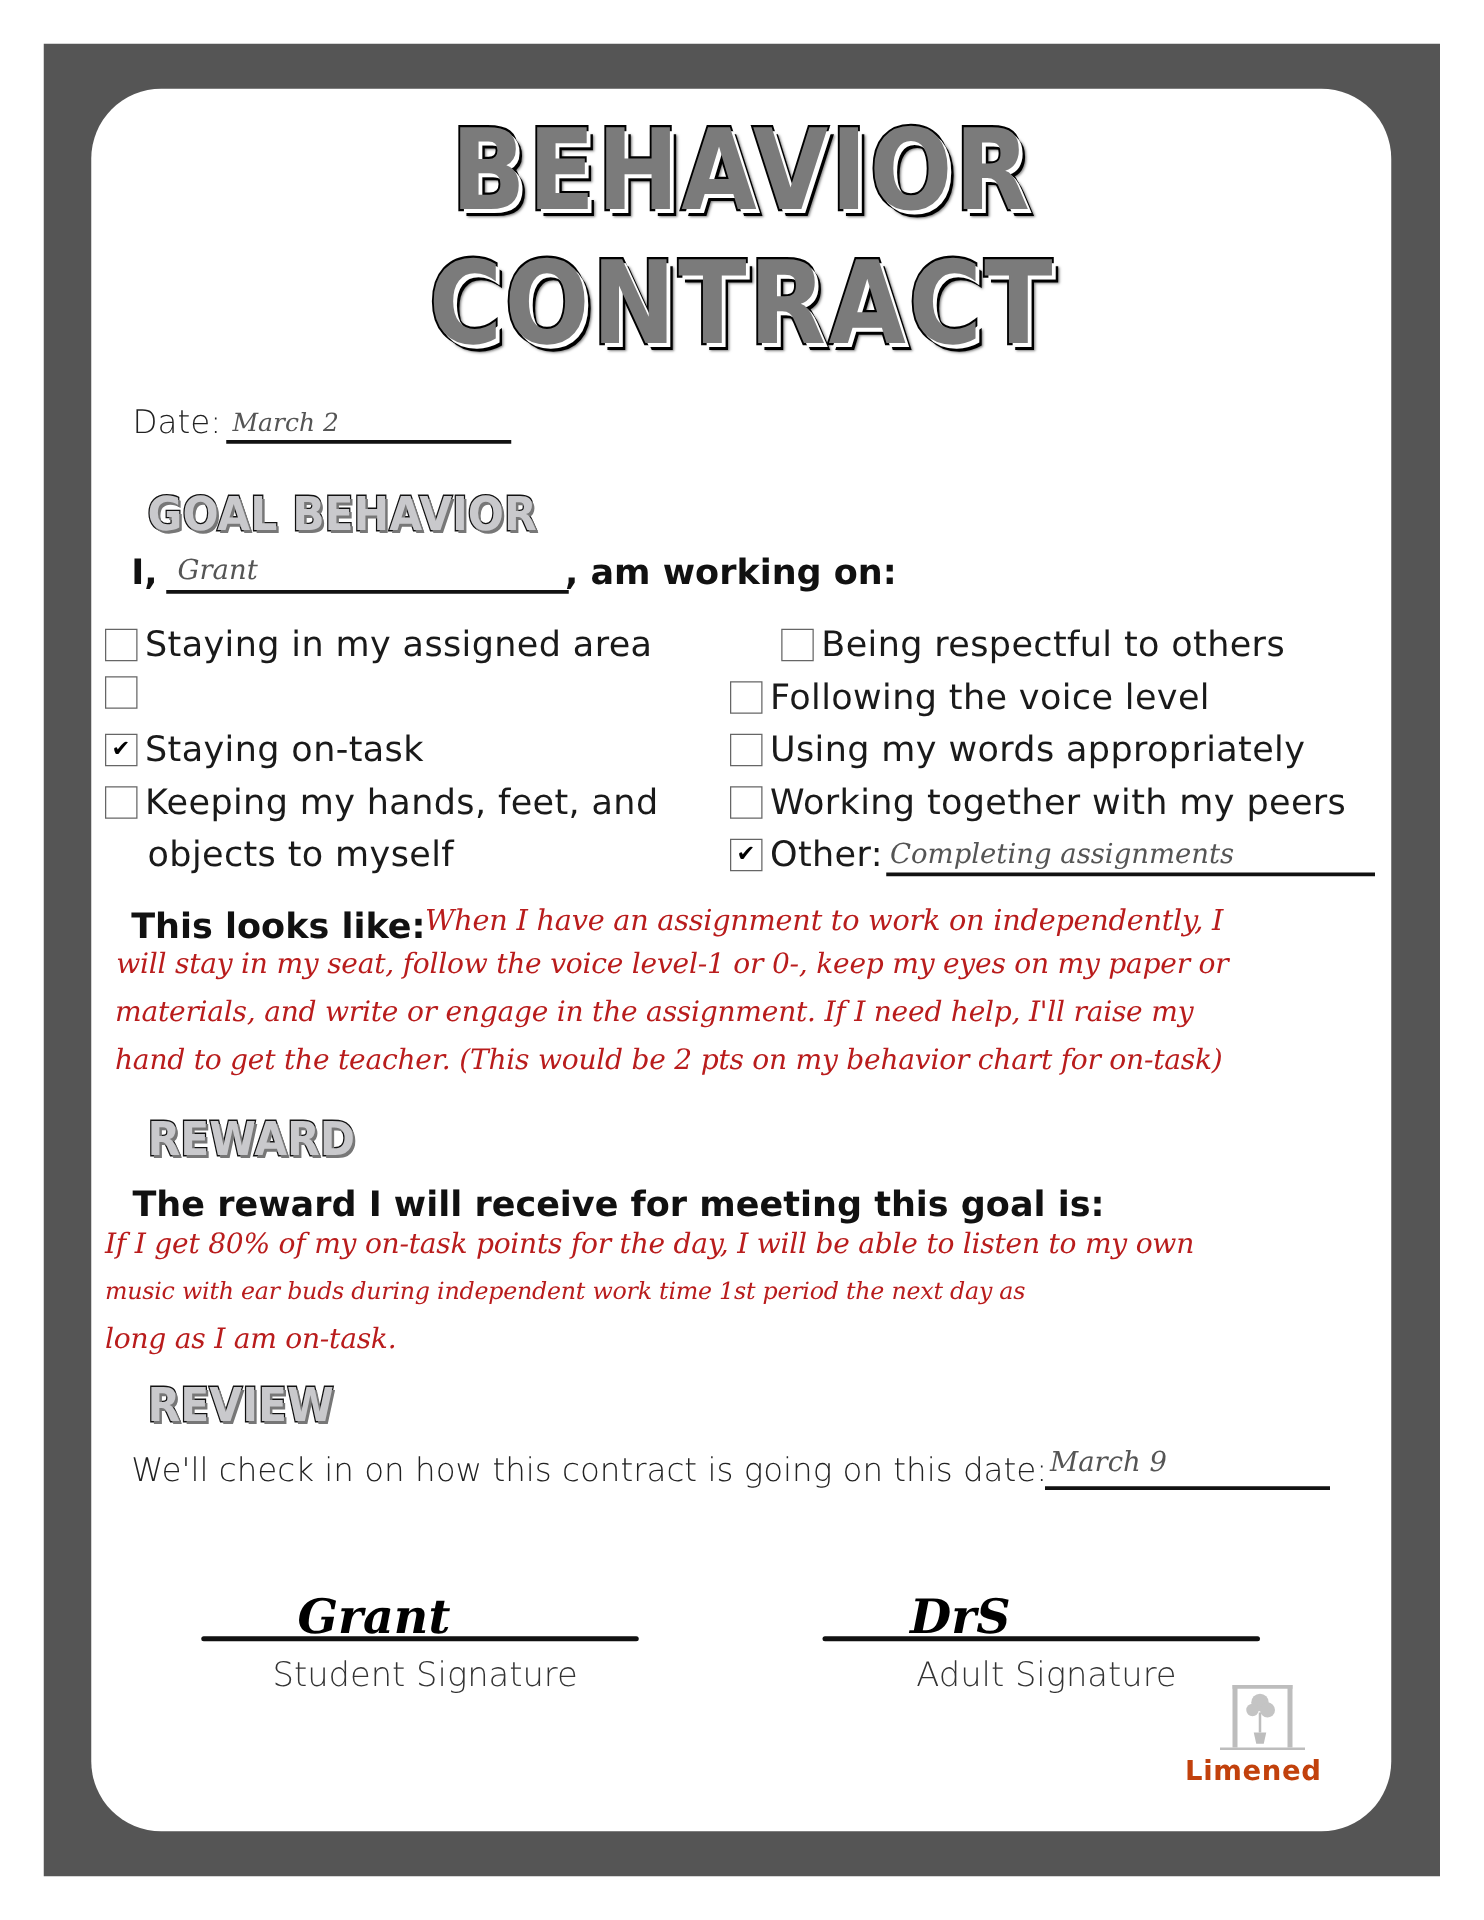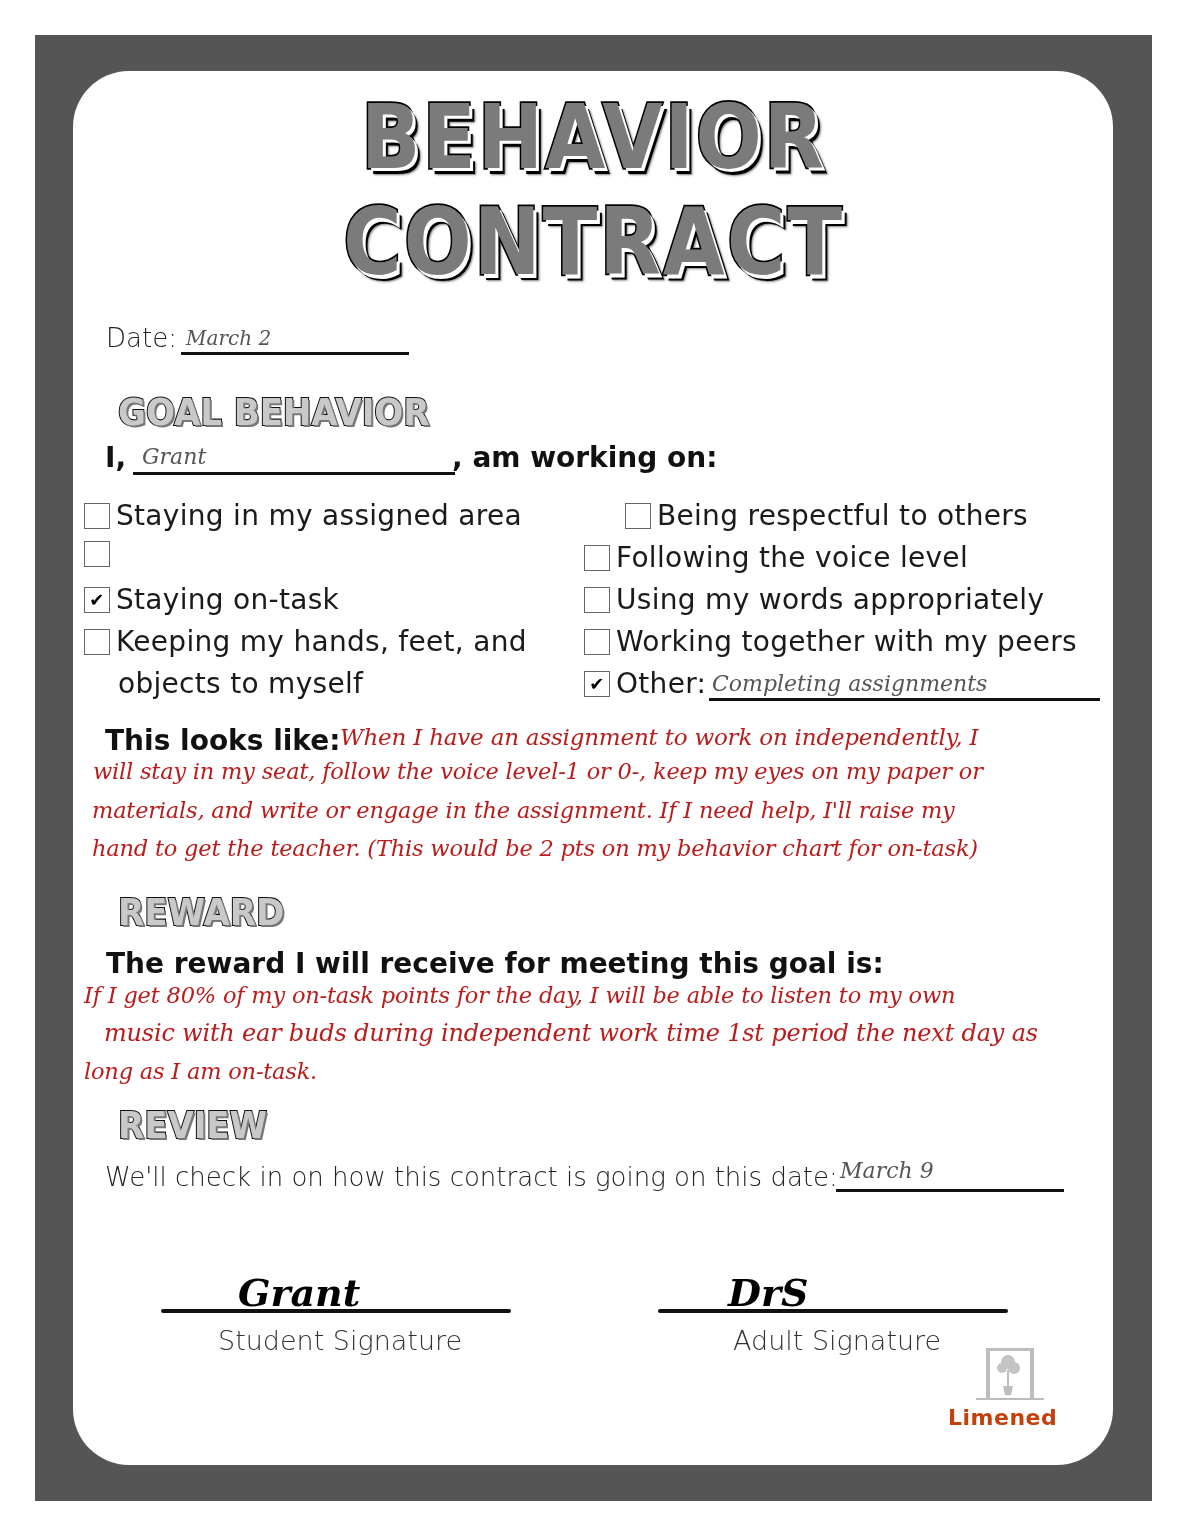--- a/index.html
+++ b/index.html
@@ -131,21 +131,21 @@
 
 <div class="abs bold-label" style="left:105px; top:724px; font-size:28px;">This looks like:</div>
 <div class="para" style="left:340px; top:718px; font-size:23px;">When I have an assignment to work on independently, I</div>
 <div class="para" style="left:93px; top:752px; font-size:22.5px;">will stay in my seat, follow the voice level-1 or 0-, keep my eyes on my paper or</div>
 <div class="para" style="left:92px; top:791px; font-size:22.5px;">materials, and write or engage in the assignment.  If I need help, I'll raise my</div>
 <div class="para" style="left:92px; top:829px; font-size:22.5px;">hand to get the teacher.  (This would be 2 pts on my behavior chart for on-task)</div>
 
 <div class="sec" style="left:118px; top:890px; font-size:34px;">REWARD</div>
 <div class="abs bold-label" style="left:106px; top:947px; font-size:28px;">The reward I will receive for meeting this goal is:</div>
 <div class="para" style="left:84px; top:976px; font-size:22.5px;">If I get 80% of my on-task points for the day, I will be able to listen to my own</div>
-<div class="para" style="left:84px; top:1014px; font-size:24px;margin-left:20px;">music with ear buds during independent work time 1st period the next day as</div>
+<div class="para" style="left:84px; top:1014px; font-size:19px;">music with ear buds during independent work time 1st period the next day as</div>
 <div class="para" style="left:84px; top:1052px; font-size:22.5px;">long as I am on-task.</div>
 
 <div class="sec" style="left:118px; top:1103px; font-size:34px;">REVIEW</div>
 <div class="abs label-light" style="left:105px; top:1162px; font-size:26px;">We'll check in on how this contract is going on this date:</div>
 <div class="abs hand" style="left:840px; top:1158px; font-size:22px;">March 9</div>
 <div class="uline" style="left:836px; top:1189px; width:228px;"></div>
 
 <div class="sig" style="left:238px; top:1270px;">Grant</div>
 <div class="uline" style="left:161px; top:1309px; width:350px; height:4px; border-radius:2px;"></div>
 <div class="sig-label" style="left:218px; top:1325px;">Student Signature</div>

